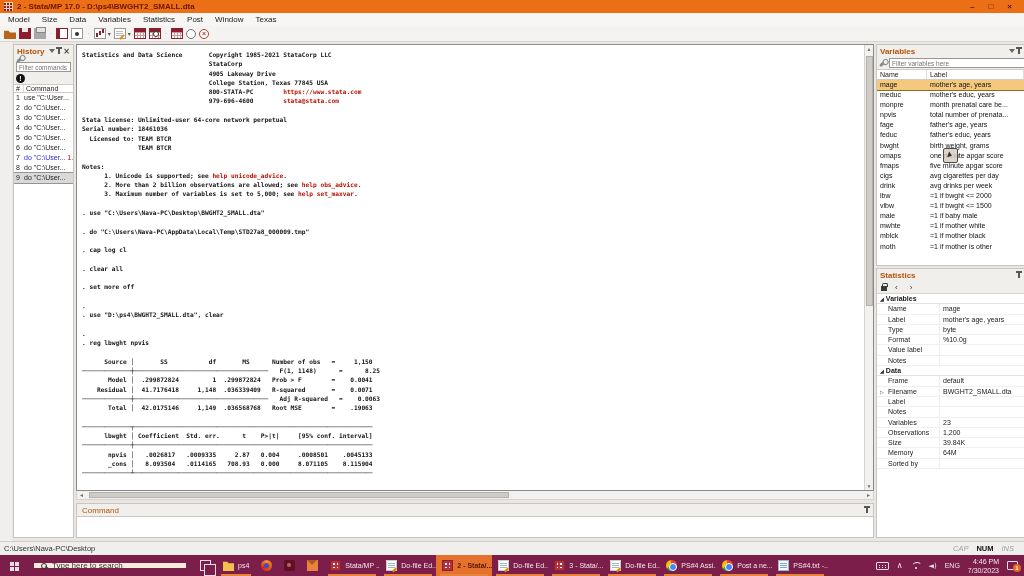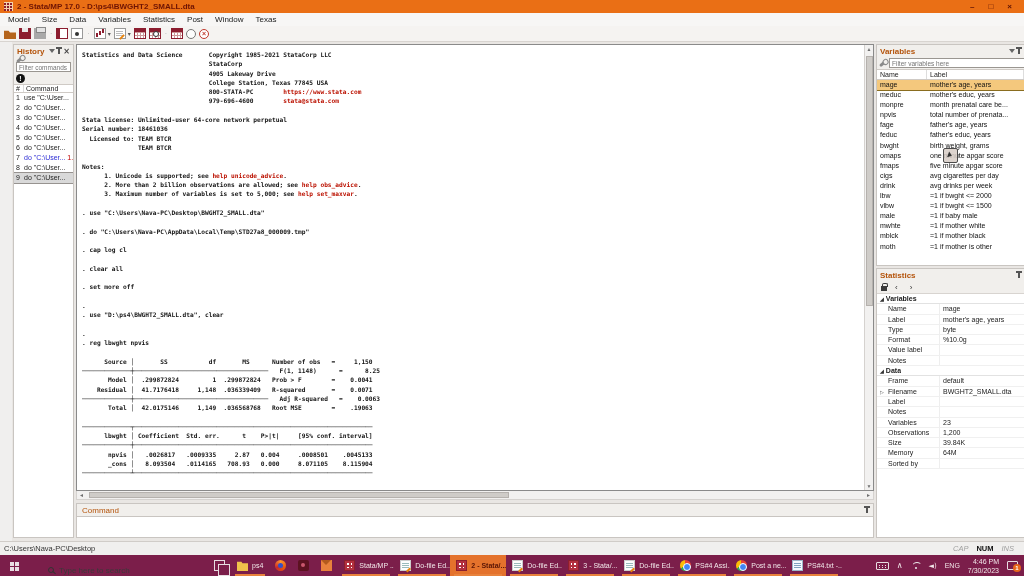--- a/index.html
+++ b/index.html
@@ -154,21 +154,21 @@
   .statusbar .inds{margin-left:auto;display:flex;gap:8px;padding-right:6px;}
   .ind-dim{color:#a0a0a0;font-style:italic;}
   .ind-on{color:#111;font-weight:bold;}
 
   
   .taskbar{position:absolute;left:0;top:555px;width:1024px;height:21px;background:#7b1e4a;
     display:flex;align-items:stretch;color:#f2e8ea;}
   .tb-start{width:26px;display:flex;align-items:center;justify-content:center;flex:none;}
   .winlogo{width:4px;height:4px;background:#e8dde2;box-shadow:5px 0 #e8dde2,0 5px #e8dde2,5px 5px #e8dde2;margin:-3px 3px 0 0;}
   .tb-search{width:152px;background:#f7ecdc;display:flex;align-items:center;gap:5px;padding:0 7px;
-    color:#3a3a3a;font-size:8px;flex:none;margin:15px;}
+    color:#3a3a3a;font-size:8px;flex:none;margin:8px;}
   .mag{width:6px;height:6px;border:1.3px solid #333;border-radius:50%;position:relative;flex:none;}
   .mag::after{content:"";position:absolute;width:4px;height:1.3px;background:#333;right:-3px;bottom:-1px;transform:rotate(40deg);}
   .tbitem{display:flex;align-items:center;gap:4px;padding:0 6px;font-size:7px;position:relative;
     white-space:nowrap;flex:none;max-width:56px;overflow:hidden;}
   .tbitem.open::after{content:"";position:absolute;left:4px;right:4px;bottom:0;height:2px;background:#e8823c;}
   .tbitem.active{background:#e4722c;color:#5a1505;font-weight:bold;}
   .tbico{width:11px;height:11px;position:relative;flex:none;}
   .tb-taskview{border:1px solid #e8dde2;background:transparent;}
   .tb-taskview::after{content:"";position:absolute;left:3px;top:3px;width:10px;height:10px;border:1px solid #e8dde2;background:#7b1e4a;}
   .tb-explorer{background:#f0c24b;clip-path:polygon(0 15%,40% 15%,50% 30%,100% 30%,100% 100%,0 100%);}

